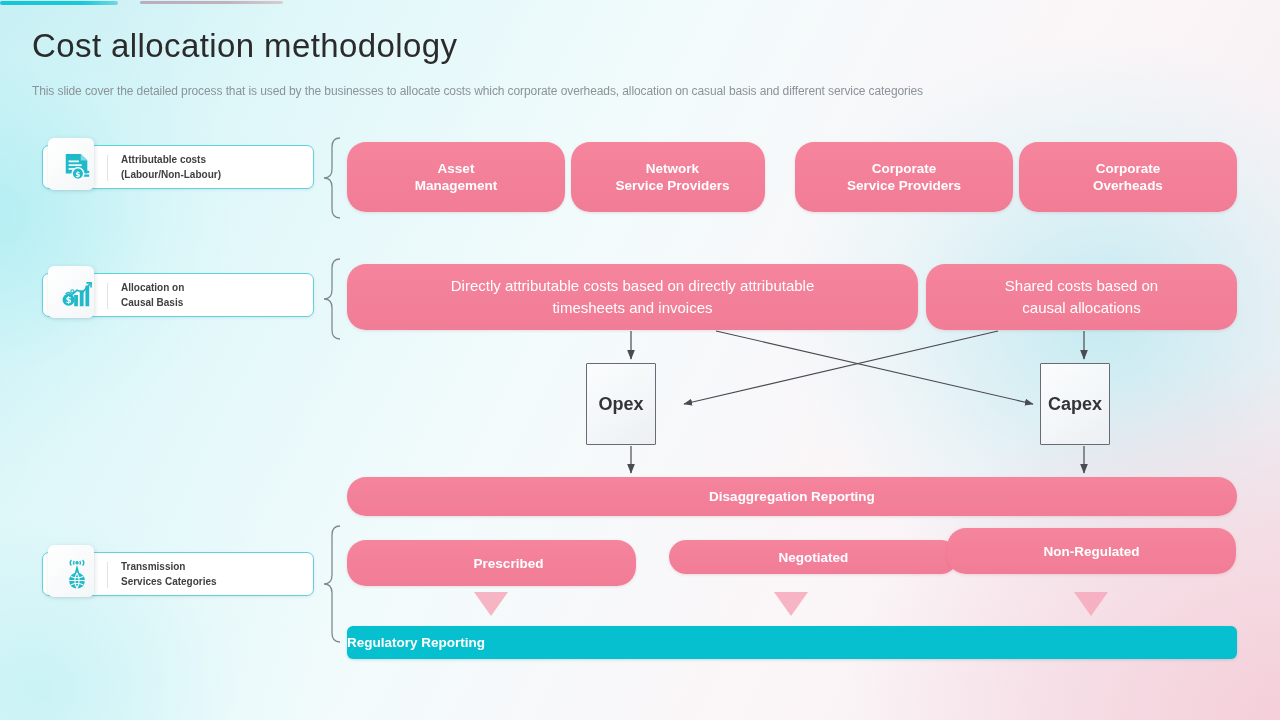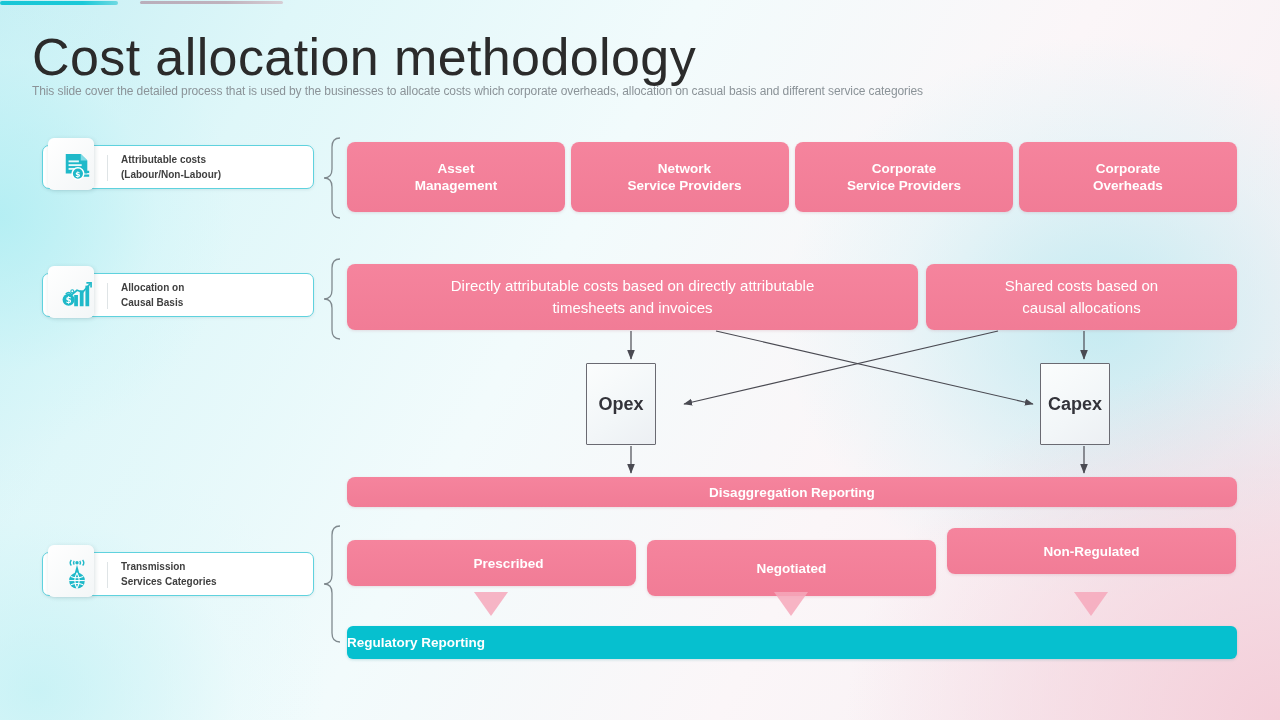--- a/index.html
+++ b/index.html
@@ -33,21 +33,21 @@
   }
   .accent-gray {
     position: absolute; left: 140px; top: 1px; width: 143px; height: 3px;
     background: linear-gradient(90deg, #b9aebb 0%, #c0b2bd 60%, #d6cdd4 100%);
     border-radius: 2px;
   }
 
   
   .title {
     position: absolute; left: 32px; top: 27px;
-    font-size: 52px; font-weight: 400; letter-spacing: .4px;
+    font-size: 33px; font-weight: 400; letter-spacing: .4px;
     color: #2b2b2b; white-space: nowrap;
   }
   .subtitle {
     position: absolute; left: 32px; top: 84px;
     font-size: 12px; color: #8b9398; letter-spacing: -0.1px;
     white-space: nowrap;
   }
   .footer-note {
     position: absolute; left: 0; top: 702px; width: 1280px;
     text-align: center; font-size: 9.5px; color: #9aa0a6;
@@ -91,21 +91,21 @@
   .label-text .l2 { display: block; }
 
   
   .brace { position: absolute; }
   .brace svg { display: block; }
 
   
   .pink {
     position: absolute;
     background: linear-gradient(180deg, #f5849d 0%, #f17c96 100%);
-    border-radius: 8px;
+    border-radius: 19px;
     color: #ffffff;
     display: flex; align-items: center; justify-content: center;
     text-align: center;
     box-shadow: 0 1px 3px rgba(170,90,110,0.18);
   }
   .pink.row1 { font-size: 13.5px; font-weight: bold; line-height: 17px; }
   .pink.row2 { font-size: 15px; font-weight: 400; line-height: 22px; }
   .pink.bar  { font-size: 13.5px; font-weight: bold; }
   .pink.cat  { font-size: 13.5px; font-weight: bold; }
 
@@ -242,21 +242,21 @@
       <path d="M20 1 q-8 0 -8 9 v40 q0 9 -8 9 q8 0 8 9 v40 q0 9 8 9" fill="none" stroke="#808a8f" stroke-width="1.3"></path>
     </svg>
   </div>
 
   <div class="pink row1" style="left:347px; top:142px; width:218px; height:70px;">
     <span>
       <span>Asset</span><br>
       <span>Management</span>
     </span>
   </div>
-  <div class="pink row1" style="left:571px; top:142px; width:218px; height:70px;padding-left:9px;">
+  <div class="pink row1" style="left:571px; top:142px; width:194px; height:70px;padding-left:9px;">
     <span>
       <span>Network</span><br>
       <span>Service Providers</span>
     </span>
   </div>
   <div class="pink row1" style="left:795px; top:142px; width:218px; height:70px;">
     <span>
       <span>Corporate</span><br>
       <span>Service Providers</span>
     </span>
@@ -281,28 +281,28 @@
     </span>
   </div>
 
   <div class="neutral" style="left:586px; top:363px;">
     <span>Opex</span>
   </div>
   <div class="neutral" style="left:1040px; top:363px;">
     <span>Capex</span>
   </div>
 
-  <div class="pink bar" style="left:347px; top:477px; width:890px; height:30px;">
+  <div class="pink bar" style="left:347px; top:477px; width:890px; height:39px;">
     <span>Disaggregation Reporting</span>
   </div>
 
   <div class="pink cat" style="left:347px; top:540px; width:289px; height:46px;padding-left:34px;">
     <span>Prescribed</span>
   </div>
-  <div class="pink cat" style="left:647px; top:540px; width:289px; height:56px;">
+  <div class="pink cat" style="left:669px; top:540px; width:289px; height:34px;">
     <span>Negotiated</span>
   </div>
   <div class="pink cat" style="left:947px; top:528px; width:289px; height:46px;">
     <span>Non-Regulated</span>
   </div>
 
   <div class="tri" style="left:474px; top:592px;"></div>
   <div class="tri" style="left:774px; top:592px;"></div>
   <div class="tri" style="left:1074px; top:592px;"></div>
 

